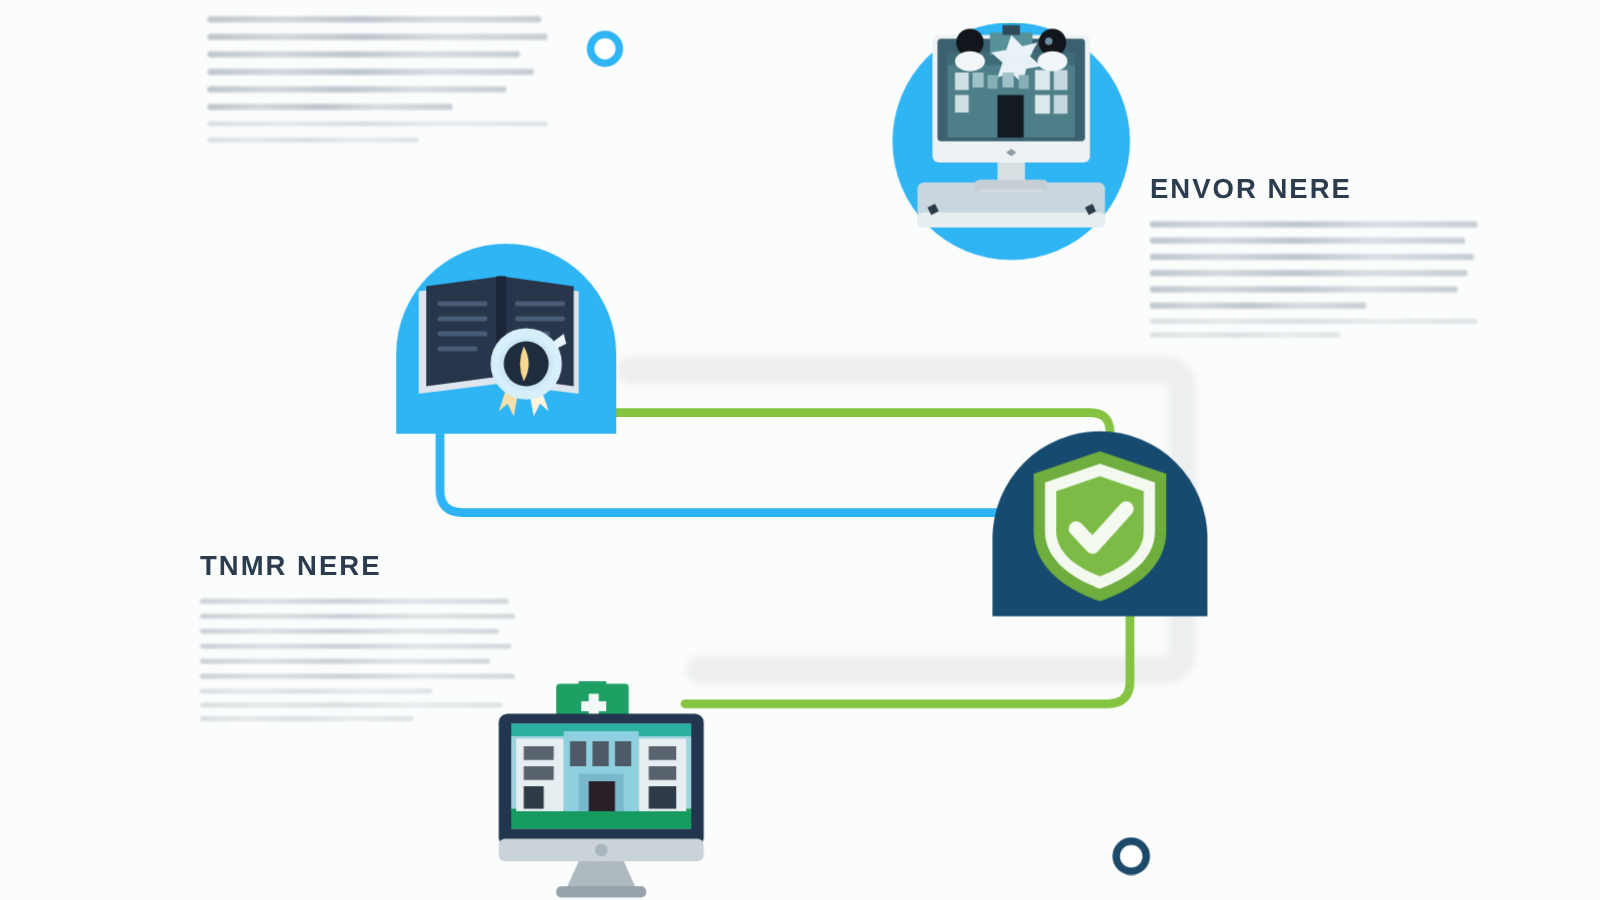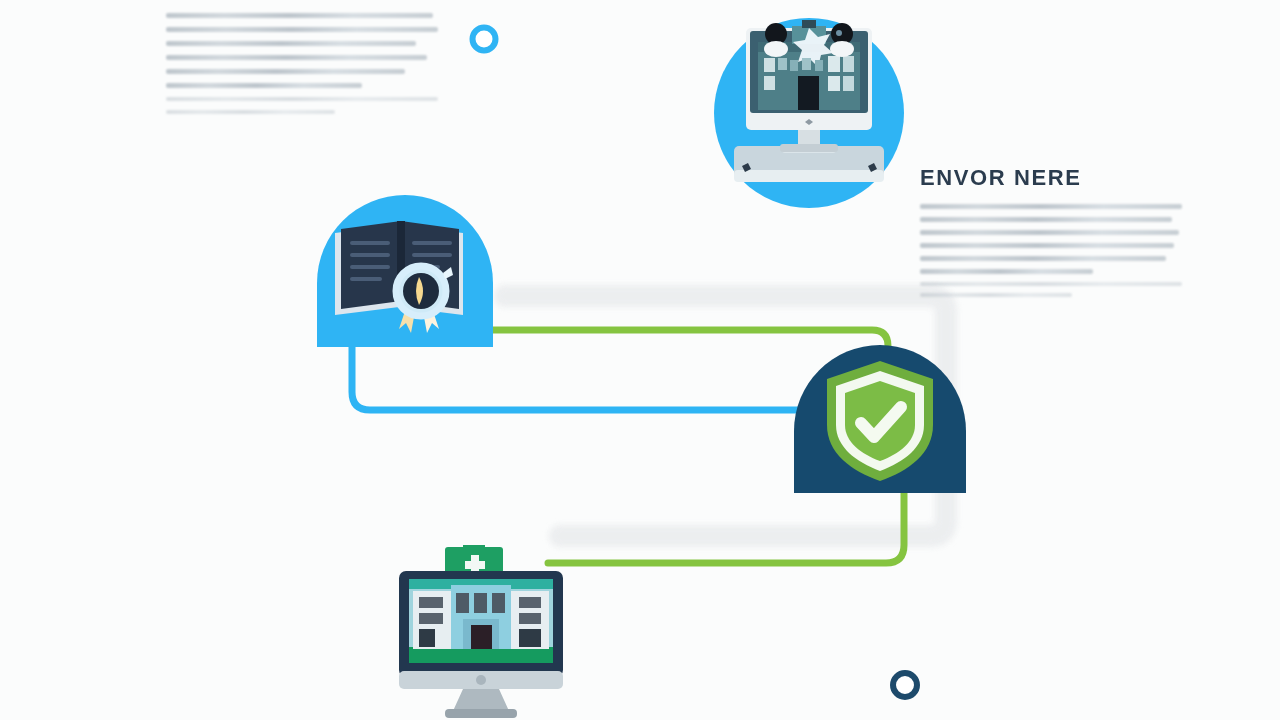--- a/index.html
+++ b/index.html
@@ -12,21 +12,20 @@
   #stage{position:absolute;inset:0;width:1280px;height:720px;}
   #flowsvg{position:absolute;left:0;top:0;width:1280px;height:720px;}
 
   
   .textblock{position:absolute;}
   .heading{
     font-size:22px;letter-spacing:1.6px;font-weight:700;
     color:#2b3c4e;
     filter:blur(.35px);
     white-space:nowrap;
-    margin-top:27px;
   }
   .bodylines{margin-top:13px;}
   .bline{
     height:5px;border-radius:2px;
     background:linear-gradient(90deg,#9aa6b0 0%,#b9c3cb 22%,#98a4af 46%,#c2ccd4 70%,#a7b2bb 100%);
     opacity:.62;margin-bottom:8px;filter:blur(.9px);
   }
   .bline.s2{opacity:.5;height:4px;}
   .bline.faint{opacity:.34;height:4px;margin-bottom:7px;}
 
@@ -269,14 +268,28 @@
       <div class="bline" style="width:96%"></div>
       <div class="bline" style="width:99%"></div>
       <div class="bline" style="width:97%"></div>
       <div class="bline" style="width:94%"></div>
       <div class="bline" style="width:66%"></div>
       <div class="bline faint" style="width:100%"></div>
       <div class="bline faint" style="width:58%"></div>
     </div>
   </div>
 
+  <div class="textblock" id="bl-block">
+    <div class="heading">TNMR NERE</div>
+    <div class="bodylines">
+      <div class="bline s2" style="width:98%"></div>
+      <div class="bline s2" style="width:100%"></div>
+      <div class="bline s2" style="width:95%"></div>
+      <div class="bline s2" style="width:99%"></div>
+      <div class="bline s2" style="width:92%"></div>
+      <div class="bline s2" style="width:100%"></div>
+      <div class="bline faint" style="width:74%"></div>
+      <div class="bline faint" style="width:96%"></div>
+      <div class="bline faint" style="width:68%"></div>
+    </div>
+  </div>
 
 </div>
 
 </body></html>

